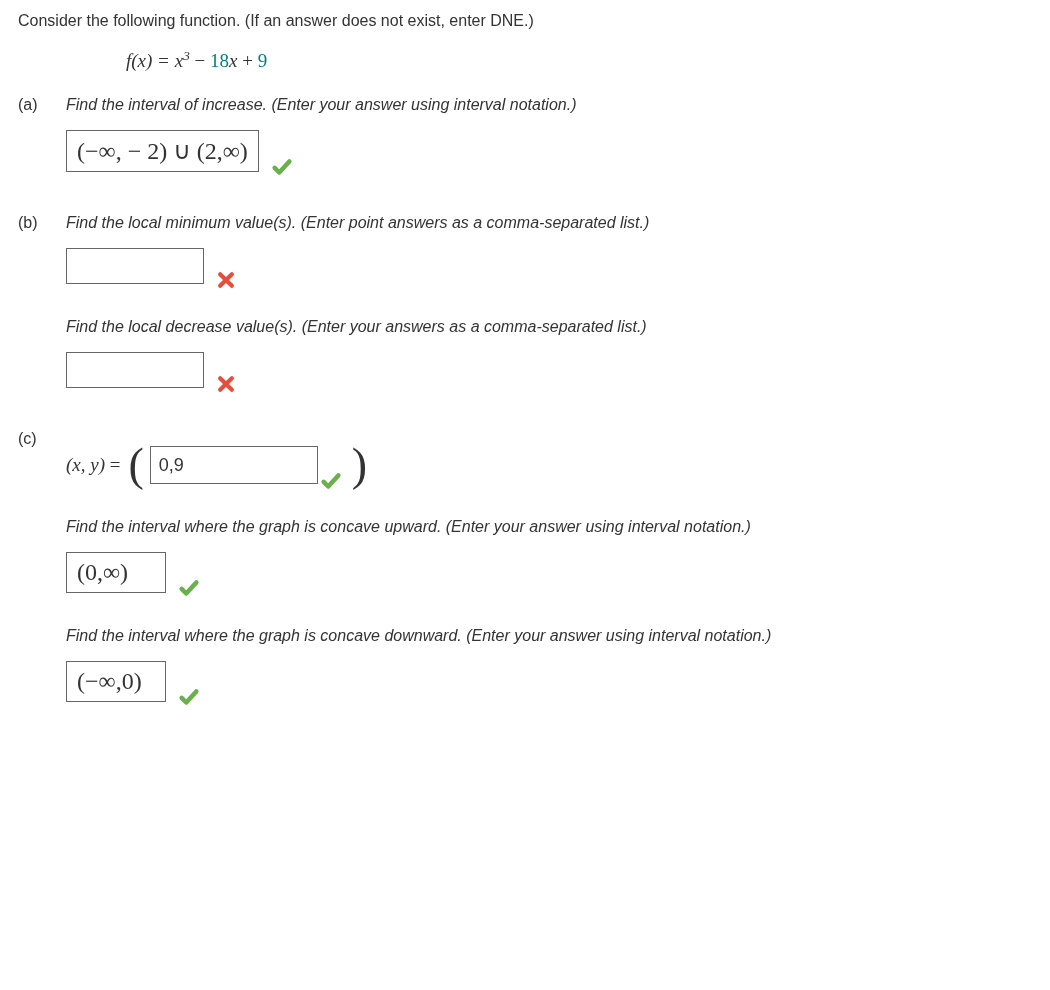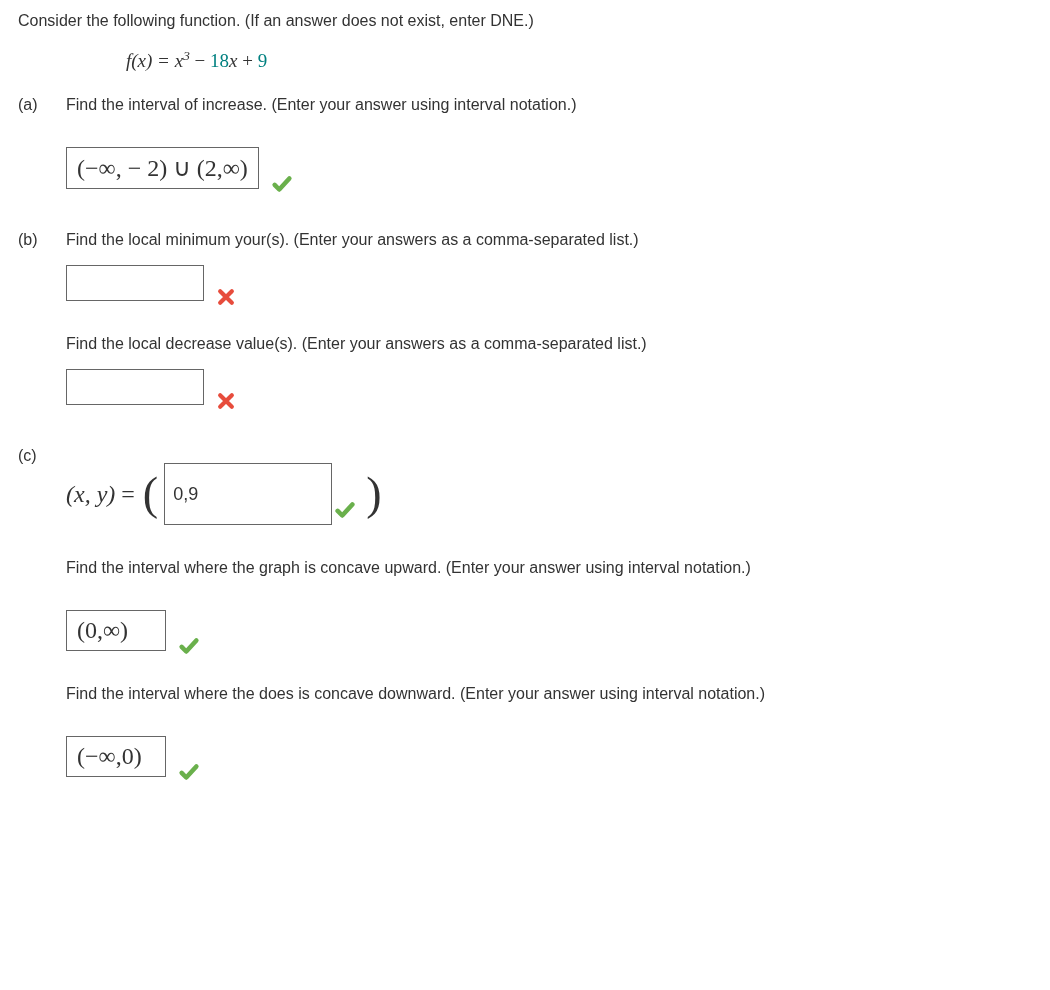--- a/index.html
+++ b/index.html
@@ -31,20 +31,21 @@
   }
   .part-label {
     width: 48px;
     flex-shrink: 0;
   }
   .part-body {
     flex: 1;
   }
   .q {
     margin-bottom: 16px;
+    font-style: italic;
   }
   .answer-row {
     display: flex;
     align-items: flex-end;
     margin: 16px 0 34px 0;
   }
   .answer-box {
     border: 1px solid #666;
     padding: 6px 10px;
     min-height: 30px;
@@ -53,50 +54,49 @@
     font-family: "Times New Roman", serif;
     font-size: 24px;
     box-sizing: border-box;
   }
   .answer-box.empty {
     width: 138px;
     height: 36px;
   }
   .answer-box.wide {
     min-width: 100px;
-    margin-top: 17px;
   }
   .feedback-icon {
     margin-left: 12px;
     margin-bottom: -10px;
   }
   .check-icon svg { width: 22px; height: 22px; }
   .x-icon svg { width: 20px; height: 20px; }
   .inflection-row {
     display: flex;
     align-items: center;
     margin: 16px 0 34px 0;
     font-family: "Times New Roman", serif;
   }
   .inflection-row .lhs {
-    font-size: 24px;
+    font-size: 19px;
     font-style: italic;
     margin-right: 8px;
   }
   .inflection-row .lhs .op { font-style: normal; }
   .big-paren {
     font-size: 46px;
     line-height: 0.8;
     font-weight: 300;
   }
   .inflection-row .inf-input {
     border: 1px solid #666;
     width: 150px;
     height: 32px;
-    padding: 14px 8px;
+    padding: 2px 8px;
     margin: 0 6px;
     font-family: Verdana, sans-serif;
     font-size: 18px;
     display: inline-flex;
     align-items: center;
   }
   .inflection-row .check-wrap {
     position: relative;
     top: 18px;
     left: -4px;
@@ -123,21 +123,21 @@
             <path fill="none" stroke="#6ab04c" stroke-width="5" stroke-linecap="round" stroke-linejoin="round" d="M4 13 L9 18 L20 6"></path>
           </svg>
       </span>
     </div>
   </div>
 </div>
 
 <div class="part">
   <div class="part-label">(b)</div>
   <div class="part-body">
-    <div class="q">Find the local minimum your(s). (Enter your answers as a comma-separated list.)</div>
+    <div class="q">Find the local minimum value(s). (Enter point answers as a comma-separated list.)</div>
     <div class="answer-row">
       <span class="answer-box empty"></span>
       <span class="feedback-icon x-icon">
         <svg viewBox="0 0 24 24">
             <path fill="none" stroke="#e74c3c" stroke-width="5" stroke-linecap="round" d="M5 5 L19 19 M19 5 L5 19"></path>
           </svg>
       </span>
     </div>
     <div class="q">Find the local decrease value(s). (Enter your answers as a comma-separated list.)</div>
     <div class="answer-row">
@@ -169,21 +169,21 @@
     <div class="q">Find the interval where the graph is concave upward. (Enter your answer using interval notation.)</div>
     <div class="answer-row">
       <span class="answer-box wide">(0,∞)</span>
       <span class="feedback-icon check-icon">
         <svg viewBox="0 0 24 24">
             <path fill="none" stroke="#6ab04c" stroke-width="5" stroke-linecap="round" stroke-linejoin="round" d="M4 13 L9 18 L20 6"></path>
           </svg>
       </span>
     </div>
 
-    <div class="q">Find the interval where the does is concave downward. (Enter your answer using interval notation.)</div>
+    <div class="q">Find the interval where the graph is concave downward. (Enter your answer using interval notation.)</div>
     <div class="answer-row" style="margin-bottom:10px">
       <span class="answer-box wide">(−∞,0)</span>
       <span class="feedback-icon check-icon">
         <svg viewBox="0 0 24 24">
             <path fill="none" stroke="#6ab04c" stroke-width="5" stroke-linecap="round" stroke-linejoin="round" d="M4 13 L9 18 L20 6"></path>
           </svg>
       </span>
     </div>
   </div>
 </div>

